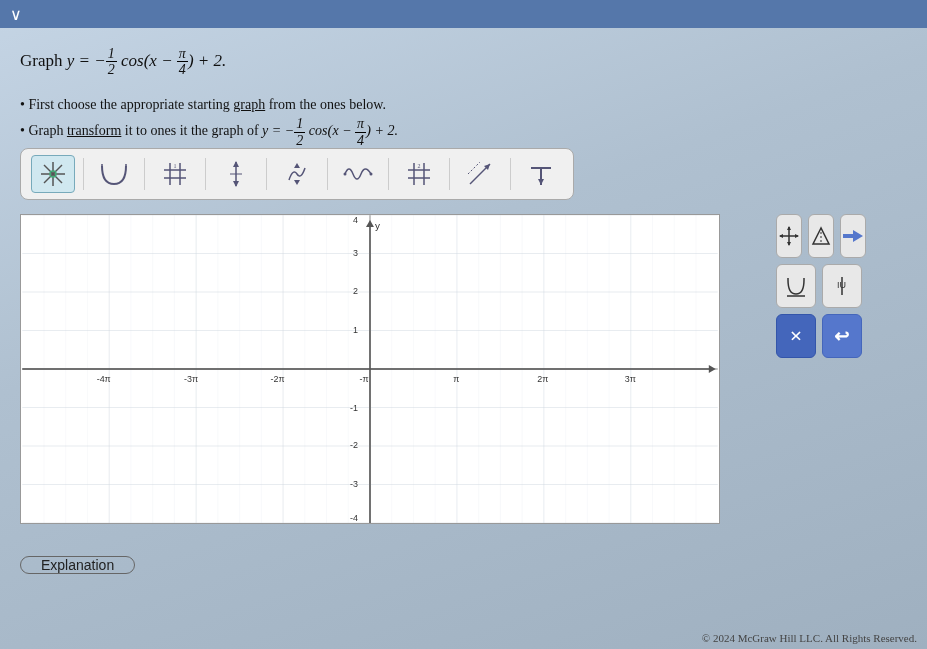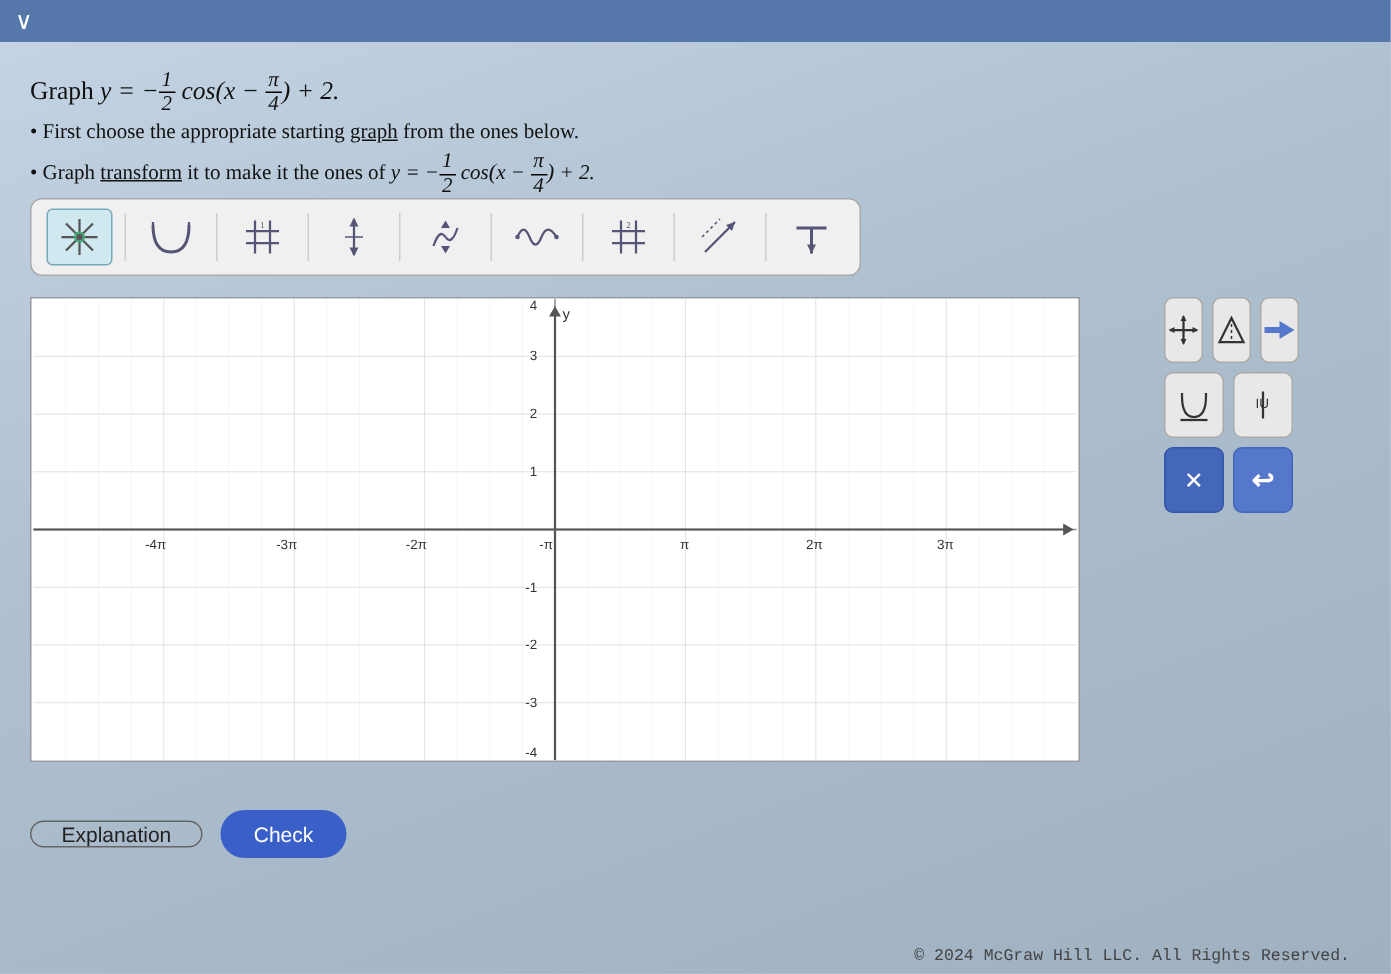--- a/index.html
+++ b/index.html
@@ -38,21 +38,21 @@
 
     
     .content-area {
       padding: 18px 20px 10px 20px;
     }
 
     
     .problem-title {
       font-size: 17px;
       color: #111;
-      margin-bottom: 0;
+      margin-bottom: 16px;
       font-family: 'Times New Roman', Times, serif;
     }
 
     .bullet-instructions {
       font-size: 14px;
       color: #111;
       margin-bottom: 0;
       line-height: 1.6;
     }
 
@@ -187,24 +187,24 @@
       font-size: 14px;
       cursor: pointer;
       font-family: Arial, sans-serif;
       font-weight: 500;
     }
 
     
     .footer {
       position: absolute;
       bottom: 5px;
-      right: 27px;
+      right: 10px;
       font-size: 11px;
       color: #444;
-      font-family: Liberation Mono, monospace;
+      font-family: Liberation Serif, serif;
       margin-left: 25px;
     }
 
     
     .fraction {
       display: inline-flex;
       flex-direction: column;
       align-items: center;
       vertical-align: middle;
       font-size: 14px;
@@ -241,21 +241,21 @@
             <span class="den">4</span>
           </span><span style="font-size:17px;">)</span> + 2.
       </span>
     </div>
 
     <div class="bullet-instructions">
       <div>
         • <span>First choose the appropriate starting </span><span class="underline">graph</span><span> from the ones below.</span>
       </div>
       <div>
-        • <span>Graph </span><span class="underline">transform</span><span> it to make it the ones of </span>
+        • <span>Graph </span><span class="underline">transform</span><span> it to ones it the graph of </span>
         <span style="font-style:italic;">
           <i>y</i> = −<span class="fraction">
               <span class="num">1</span>
               <span class="den">2</span>
             </span> cos<span style="font-size:15px;">(</span><i>x</i> − <span class="fraction">
               <span class="num">π</span>
               <span class="den">4</span>
             </span><span style="font-size:15px;">)</span> + 2.
         </span>
       </div>
@@ -488,20 +488,19 @@
           </div>
         </div>
       </div>
 
     </div>
 
   </div>
 
   <div class="bottom-bar">
     <button class="btn-explanation">Explanation</button>
-    <button class="btn-check">Check</button>
   </div>
 
   <div class="footer">
     <span>© 2024 McGraw Hill LLC. All Rights Reserved.</span>
   </div>
 
 </div>
 
 </body></html>

